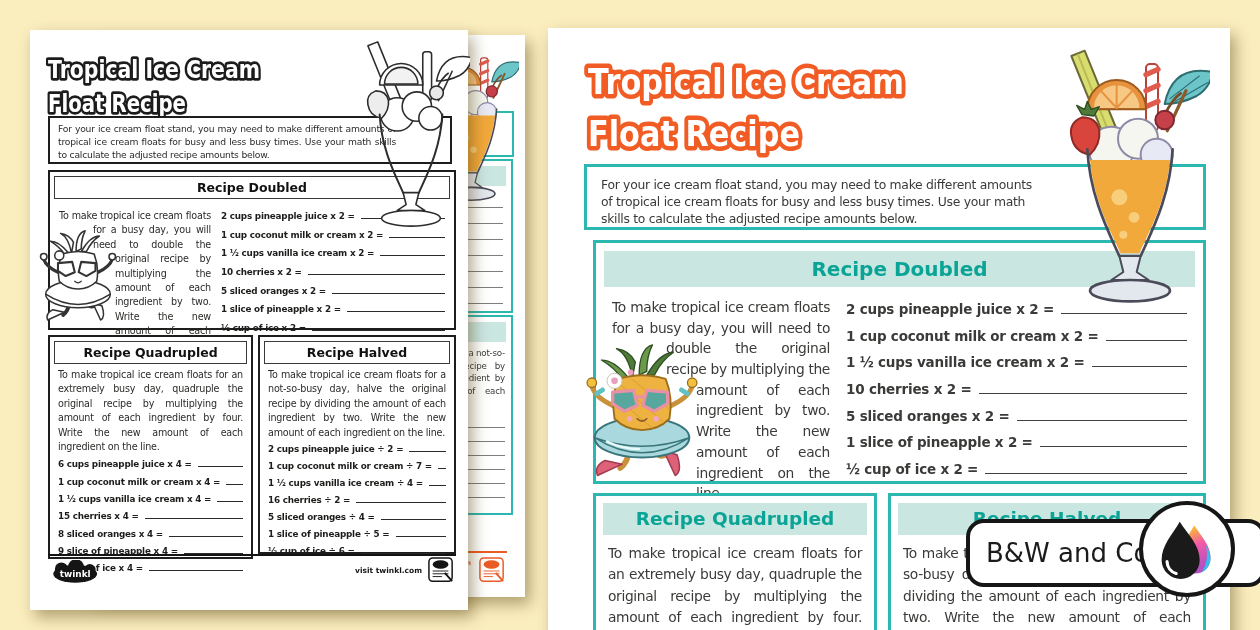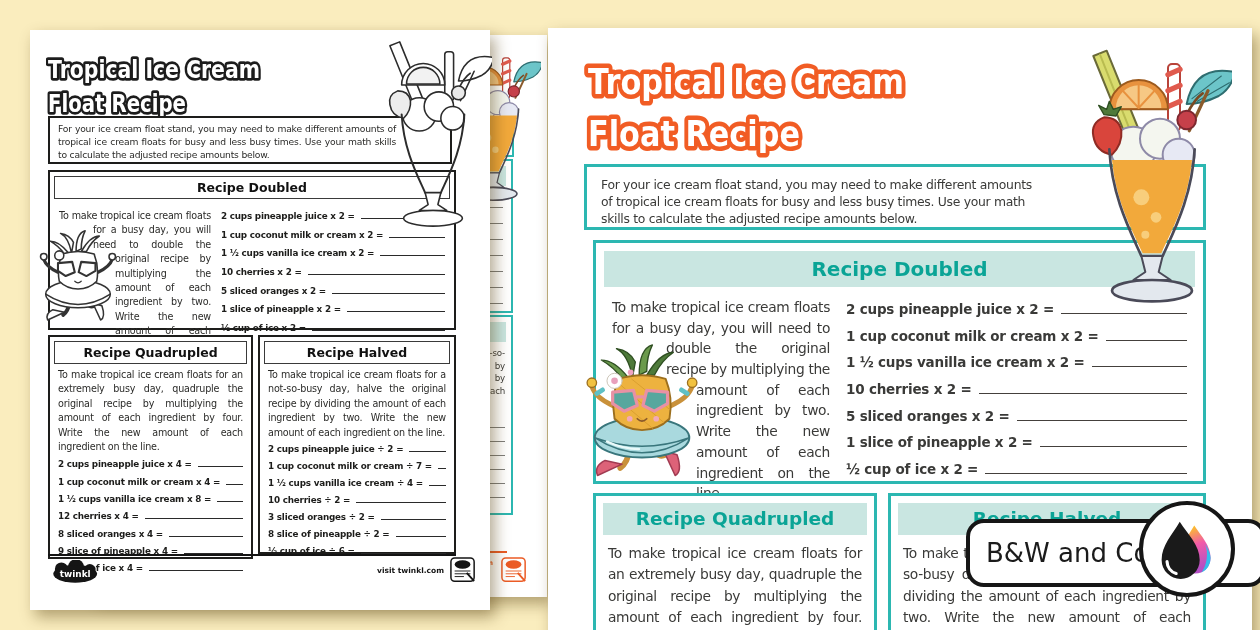--- a/index.html
+++ b/index.html
@@ -1,19 +1,19 @@
 <!DOCTYPE html>
 <html><head>
 <meta charset="utf-8">
 <style>
   html,body{margin:0;padding:0;}
   .stage{position:relative;width:1260px;height:630px;background:#FAEDBE;overflow:hidden;
          font-family:"DejaVu Sans",sans-serif;}
   .abs{position:absolute;}
-  .page{position:absolute;background:#fff;box-shadow:5px 7px 14px rgba(88,66,18,.45);padding-left:22px;}
+  .page{position:absolute;background:#fff;box-shadow:5px 7px 14px rgba(88,66,18,.45);}
 
   
   .jt{text-align:justify;color:#2b2b29;}
   .irow{display:flex;align-items:flex-end;}
   .ilbl{white-space:nowrap;}
   .iline{flex:1;border-bottom:1.2px solid #44403c;margin:0 0 3px 7px;}
   .rows{display:flex;flex-direction:column;justify-content:space-between;font-weight:bold;}
   svg text{font-family:"DejaVu Sans",sans-serif;font-weight:bold;}
 
   
@@ -214,33 +214,33 @@
         <path d="M60 80 Q65 85 70 80" fill="none" stroke-width="1.8"></path>
         <path d="M15 100 Q65 132 115 100" fill="none"></path>
       </g>
     </svg>
 
     <div class="bw-box" style="left:18px;top:305px;width:205px;height:224px;box-sizing:border-box;">
       <div class="bw-head">Recipe Quadrupled</div>
       <div class="jt bw-txt" style="margin:3px 8px 0 8px;">To make tropical ice cream floats for an extremely busy day, quadruple the original recipe by multiplying the amount of each ingredient by four. Write the new amount of each ingredient on the line.</div>
       <div class="rows" style="margin:5px 8px 0 8px;height:114px;">
         <div class="irow">
-            <span class="ilbl bw-lbl">2 cups pineapple juice x 4 =</span>
+            <span class="ilbl bw-lbl">6 cups pineapple juice x 4 =</span>
             <span class="iline bw-line"></span>
           </div>
         <div class="irow">
             <span class="ilbl bw-lbl">1 cup coconut milk or cream x 4 =</span>
             <span class="iline bw-line"></span>
           </div>
         <div class="irow">
-            <span class="ilbl bw-lbl">1 ½ cups vanilla ice cream x 8 =</span>
-            <span class="iline bw-line"></span>
-          </div>
-        <div class="irow">
-            <span class="ilbl bw-lbl">12 cherries x 4 =</span>
+            <span class="ilbl bw-lbl">1 ½ cups vanilla ice cream x 4 =</span>
+            <span class="iline bw-line"></span>
+          </div>
+        <div class="irow">
+            <span class="ilbl bw-lbl">15 cherries x 4 =</span>
             <span class="iline bw-line"></span>
           </div>
         <div class="irow">
             <span class="ilbl bw-lbl">8 sliced oranges x 4 =</span>
             <span class="iline bw-line"></span>
           </div>
         <div class="irow">
             <span class="ilbl bw-lbl">9 slice of pineapple x 4 =</span>
             <span class="iline bw-line"></span>
           </div>
@@ -261,29 +261,29 @@
           </div>
         <div class="irow">
             <span class="ilbl bw-lbl">1 cup coconut milk or cream ÷ 7 =</span>
             <span class="iline bw-line"></span>
           </div>
         <div class="irow">
             <span class="ilbl bw-lbl">1 ½ cups vanilla ice cream ÷ 4 =</span>
             <span class="iline bw-line"></span>
           </div>
         <div class="irow">
-            <span class="ilbl bw-lbl">10 cherries ÷ 2 =</span>
-            <span class="iline bw-line"></span>
-          </div>
-        <div class="irow">
-            <span class="ilbl bw-lbl">3 sliced oranges ÷ 2 =</span>
-            <span class="iline bw-line"></span>
-          </div>
-        <div class="irow">
-            <span class="ilbl bw-lbl">8 slice of pineapple ÷ 2 =</span>
+            <span class="ilbl bw-lbl">16 cherries ÷ 2 =</span>
+            <span class="iline bw-line"></span>
+          </div>
+        <div class="irow">
+            <span class="ilbl bw-lbl">5 sliced oranges ÷ 4 =</span>
+            <span class="iline bw-line"></span>
+          </div>
+        <div class="irow">
+            <span class="ilbl bw-lbl">1 slice of pineapple ÷ 5 =</span>
             <span class="iline bw-line"></span>
           </div>
         <div class="irow">
             <span class="ilbl bw-lbl">½ cup of ice ÷ 6 =</span>
             <span class="iline bw-line"></span>
           </div>
       </div>
     </div>
 
     <div class="abs" style="left:18px;top:524px;width:408px;border-top:2.5px solid #141414;"></div>

